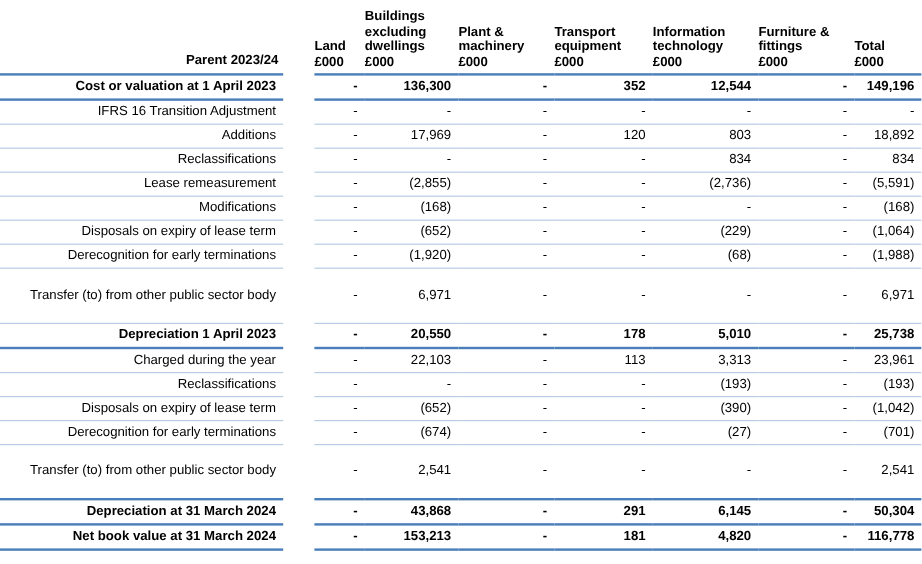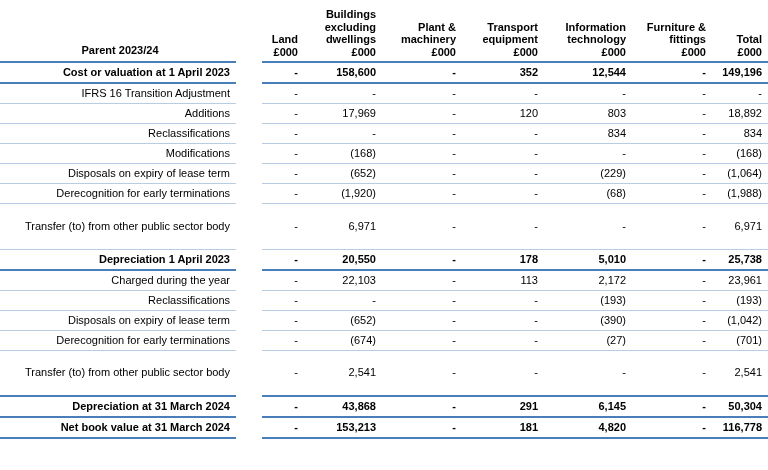--- a/index.html
+++ b/index.html
@@ -42,25 +42,25 @@
   col.c-furn  { width: 80px; }
   col.c-total { width: 56px; }
 
   
   thead th {
     vertical-align: bottom;
     padding: 0 6px 3px 0;
     font-weight: bold;
     font-size: 11px;
     line-height: 12.5px;
+    text-align: left;
+    border-bottom: 2.5px solid #4a7ebb;
+  }
+  thead th.label-head {
     text-align: right;
-    border-bottom: 2.5px solid #4a7ebb;
-  }
-  thead th.label-head {
-    text-align: center;
     padding-left: 8px;
     padding-right: 4px;
     padding-bottom: 5px;
   }
   thead th.gap-head {
     border-bottom: none;
   }
   thead tr { height: 62px; }
 
   
@@ -162,21 +162,21 @@
           <span>Total</span><br>
           <span>£000</span>
         </th>
       </tr>
     </thead>
     <tbody id="tbody">
         <tr class="total">
           <td class="label">Cost or valuation at 1 April 2023</td>
           <td class="gapcell"></td>
           <td>-</td>
-          <td>158,600</td>
+          <td>136,300</td>
           <td>-</td>
           <td>352</td>
           <td>12,544</td>
           <td>-</td>
           <td>149,196</td>
         </tr>
         <tr class="data">
           <td class="label">IFRS 16 Transition Adjustment</td>
           <td class="gapcell"></td>
           <td>-</td>
@@ -203,20 +203,31 @@
           <td class="gapcell"></td>
           <td>-</td>
           <td>-</td>
           <td>-</td>
           <td>-</td>
           <td>834</td>
           <td>-</td>
           <td>834</td>
         </tr>
         <tr class="data">
+          <td class="label">Lease remeasurement</td>
+          <td class="gapcell"></td>
+          <td>-</td>
+          <td>(2,855)</td>
+          <td>-</td>
+          <td>-</td>
+          <td>(2,736)</td>
+          <td>-</td>
+          <td>(5,591)</td>
+        </tr>
+        <tr class="data">
           <td class="label">Modifications</td>
           <td class="gapcell"></td>
           <td>-</td>
           <td>(168)</td>
           <td>-</td>
           <td>-</td>
           <td>-</td>
           <td>-</td>
           <td>(168)</td>
         </tr>
@@ -264,21 +275,21 @@
           <td>-</td>
           <td>25,738</td>
         </tr>
         <tr class="data">
           <td class="label">Charged during the year</td>
           <td class="gapcell"></td>
           <td>-</td>
           <td>22,103</td>
           <td>-</td>
           <td>113</td>
-          <td>2,172</td>
+          <td>3,313</td>
           <td>-</td>
           <td>23,961</td>
         </tr>
         <tr class="data">
           <td class="label">Reclassifications</td>
           <td class="gapcell"></td>
           <td>-</td>
           <td>-</td>
           <td>-</td>
           <td>-</td>

